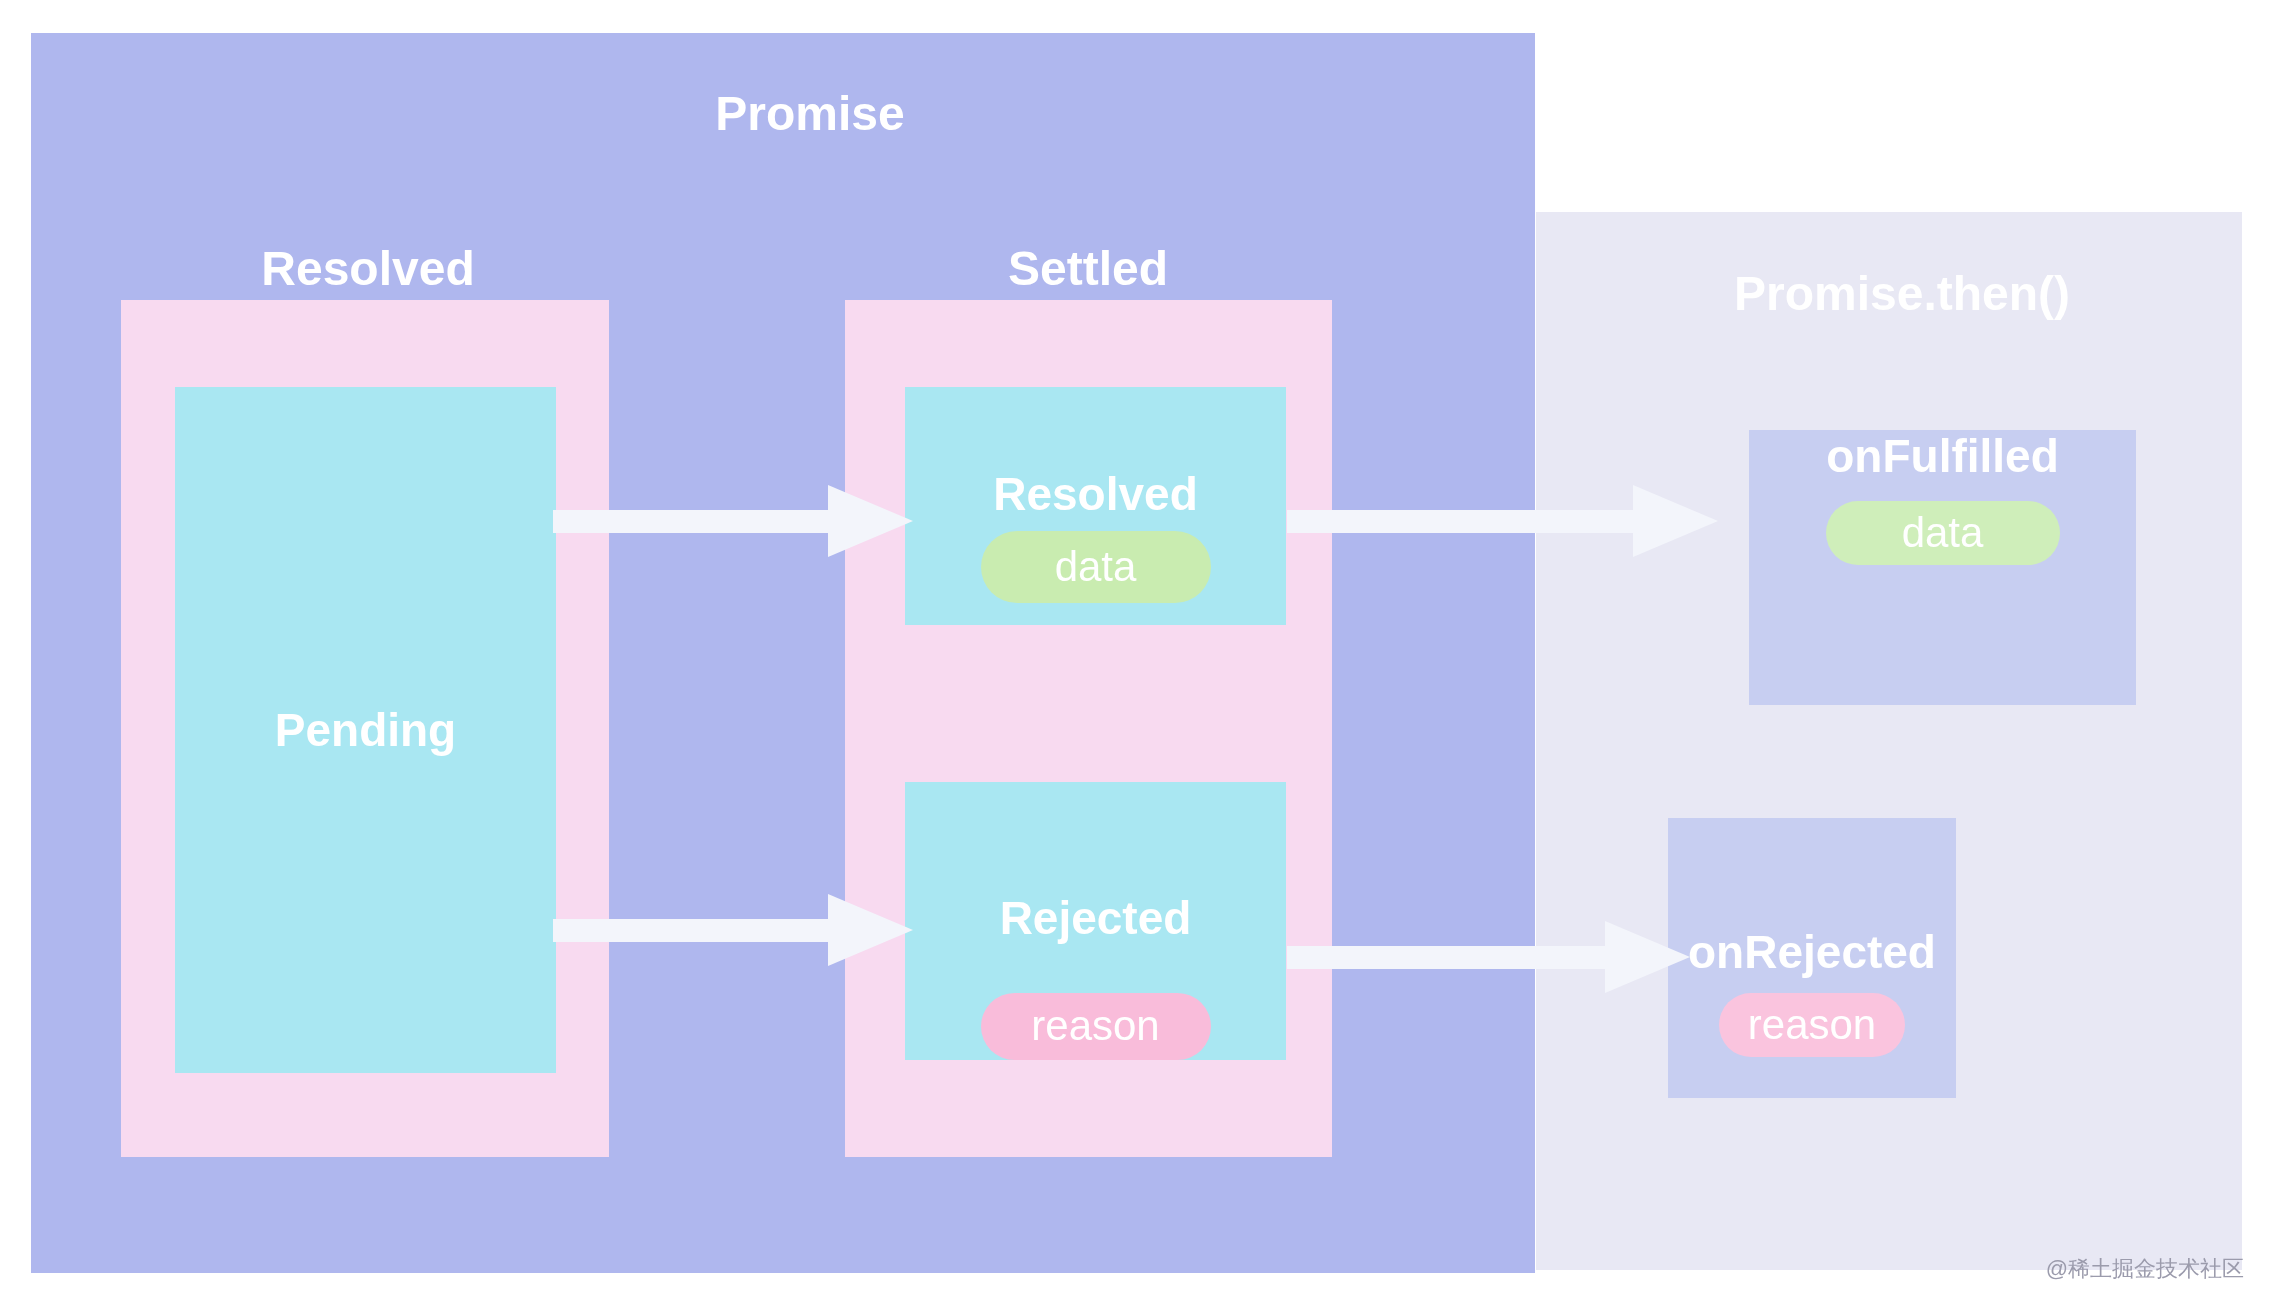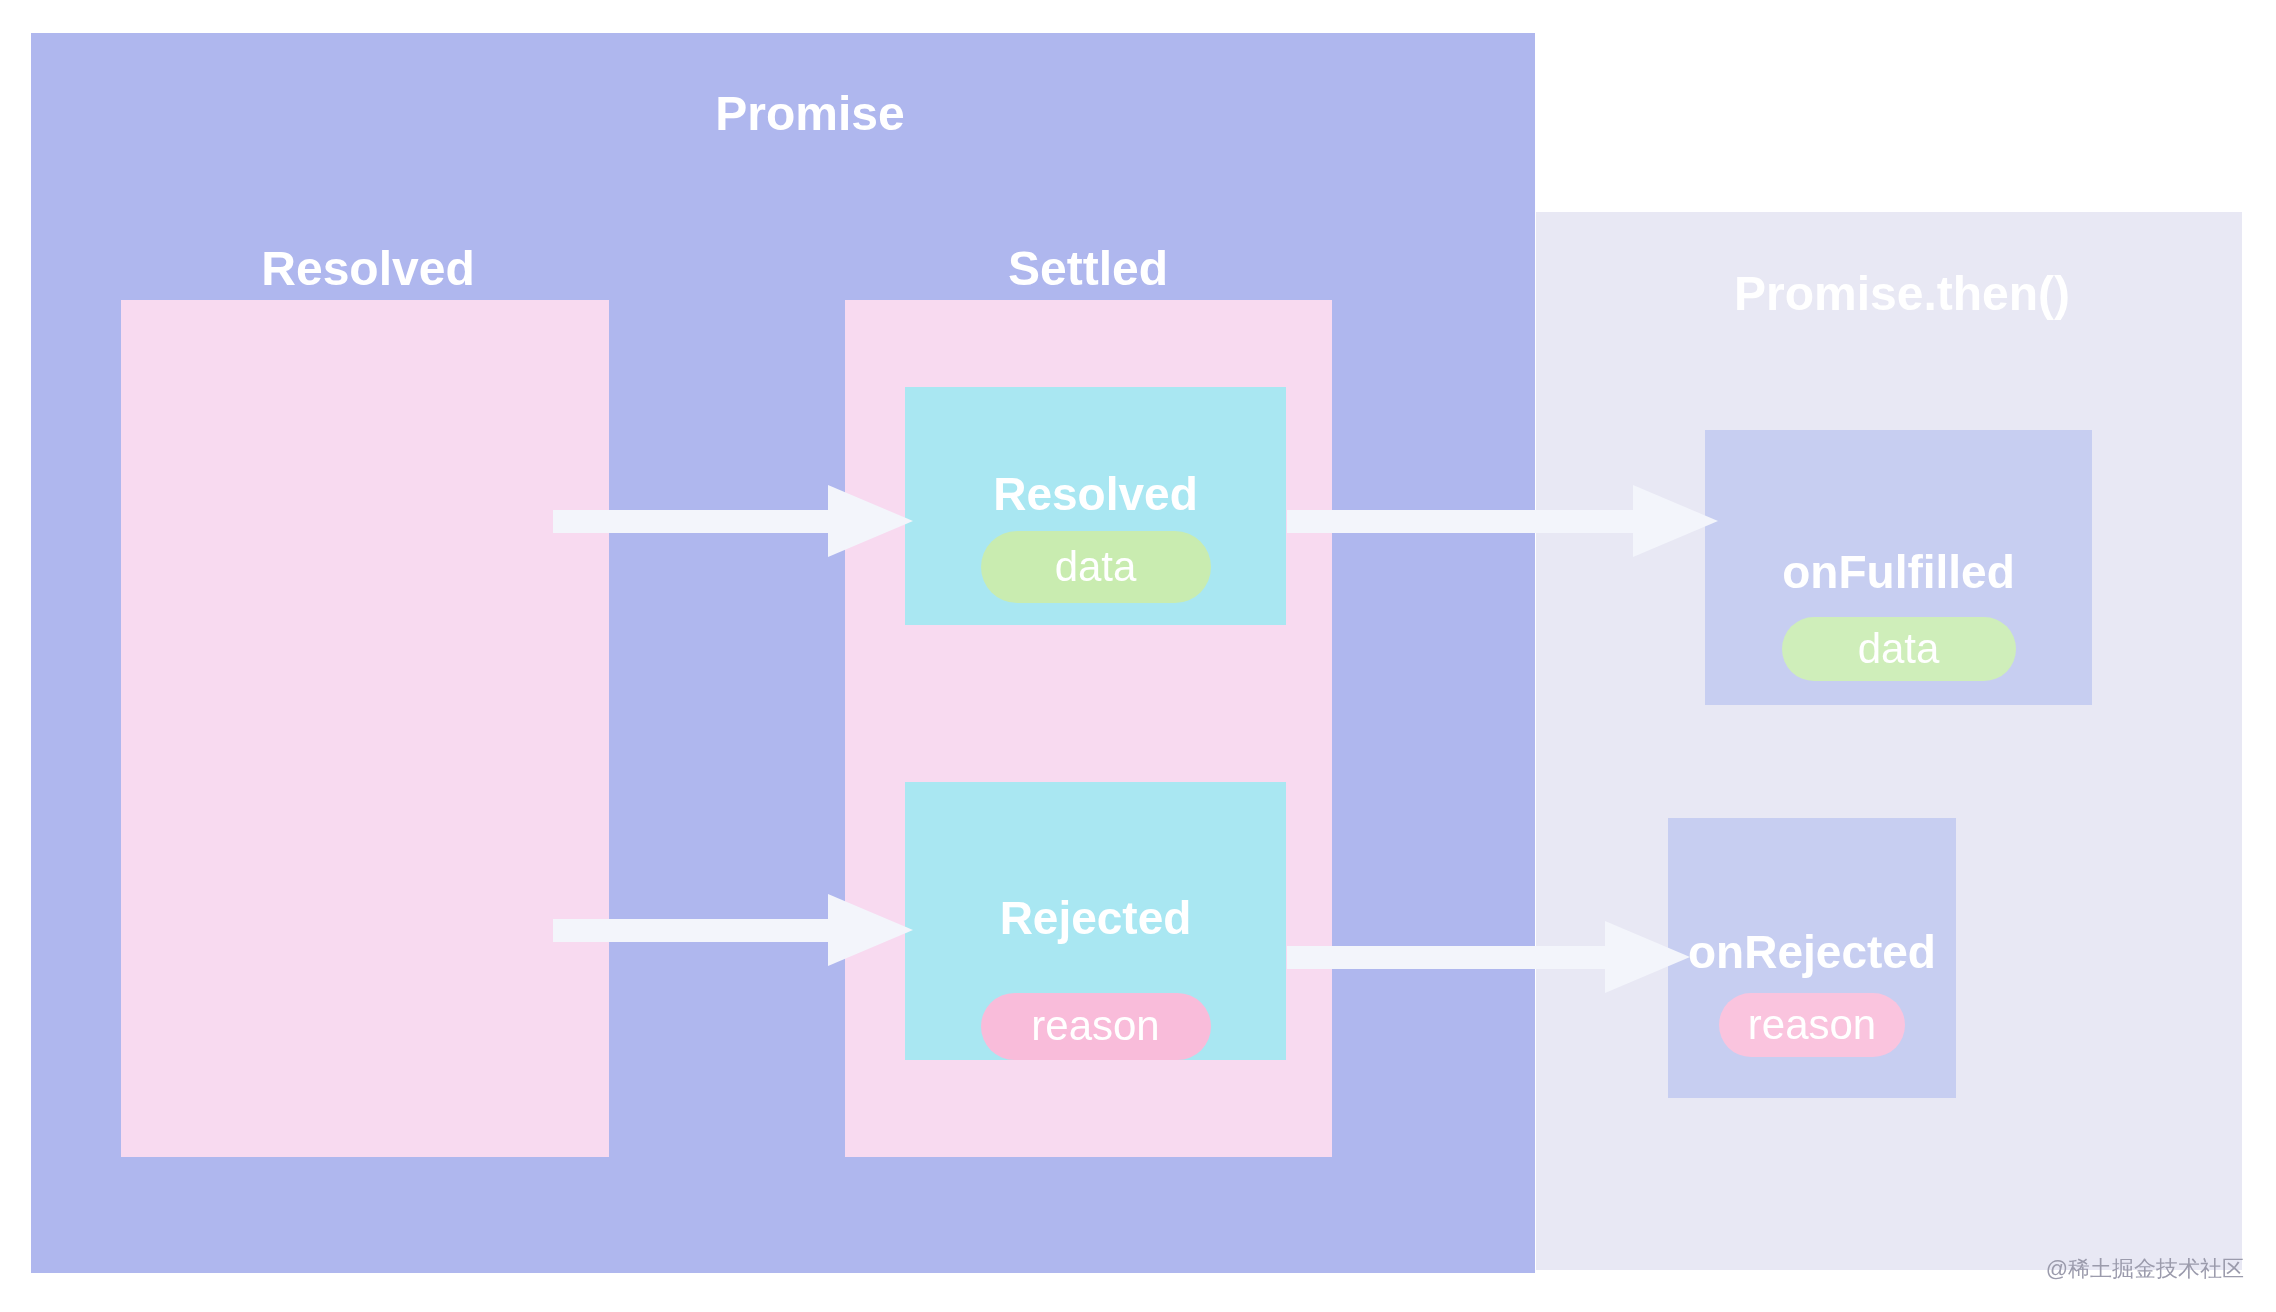--- a/index.html
+++ b/index.html
@@ -75,36 +75,39 @@
   <div class="region then-panel" style="left:1536px;top:212px;width:706px;height:1058px;"></div>
 
   <div class="region section-box" style="left:121px;top:300px;width:488px;height:857px;"></div>
   <div class="region section-box" style="left:845px;top:300px;width:487px;height:857px;"></div>
 
   <div class="heading" style="left:810px;top:88px;">Promise</div>
   <div class="heading" style="left:368px;top:243px;">Resolved</div>
   <div class="heading" style="left:1088px;top:243px;">Settled</div>
   <div class="heading" style="left:1902px;top:268px;">Promise.then()</div>
 
+  <div class="region state-box" style="left:175px;top:387px;width:381px;height:686px;justify-content:center;">
+    <div class="box-label">Pending</div>
+  </div>
 
   <div class="region state-box" style="left:905px;top:387px;width:381px;height:238px;padding-top:81px;box-sizing:border-box;">
     <div class="box-label">Resolved</div>
     <div class="pill data-pill" style="width:230px;height:72px;margin-top:10px;">
       <span>data</span>
     </div>
   </div>
 
   <div class="region state-box" style="left:905px;top:782px;width:381px;height:278px;padding-top:110px;box-sizing:border-box;gap:36px;">
     <div class="box-label">Rejected</div>
     <div class="pill reason-pill" style="width:230px;height:70px;margin-top:12px;">
       <span>reason</span>
     </div>
   </div>
 
-  <div class="region handler-box" style="left:1705px;top:430px;width:387px;height:275px;padding-top:116px;box-sizing:border-box;">
+  <div class="region handler-box" style="left:1749px;top:430px;width:387px;height:275px;box-sizing:border-box;">
     <div class="box-label">onFulfilled</div>
     <div class="pill data-pill panel" style="width:234px;height:64px;margin-top:18px;">
       <span>data</span>
     </div>
   </div>
 
   <div class="region handler-box" style="left:1668px;top:818px;width:288px;height:280px;padding-top:108px;box-sizing:border-box;">
     <div class="box-label">onRejected</div>
     <div class="pill reason-pill panel" style="width:186px;height:64px;margin-top:14px;">
       <span>reason</span>

